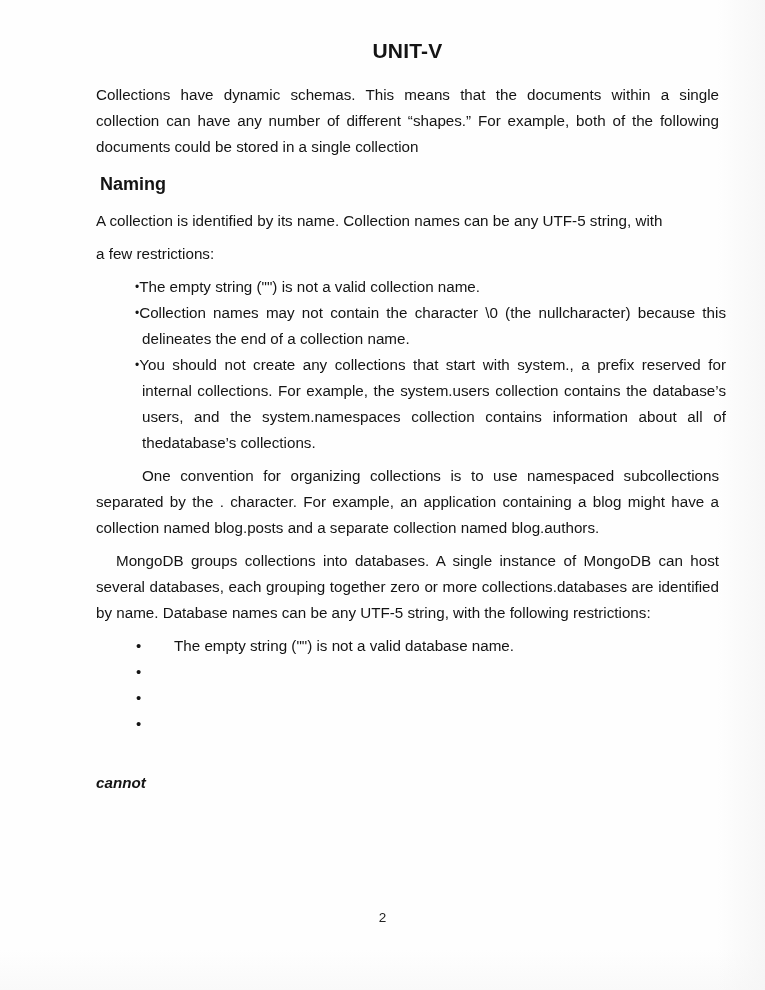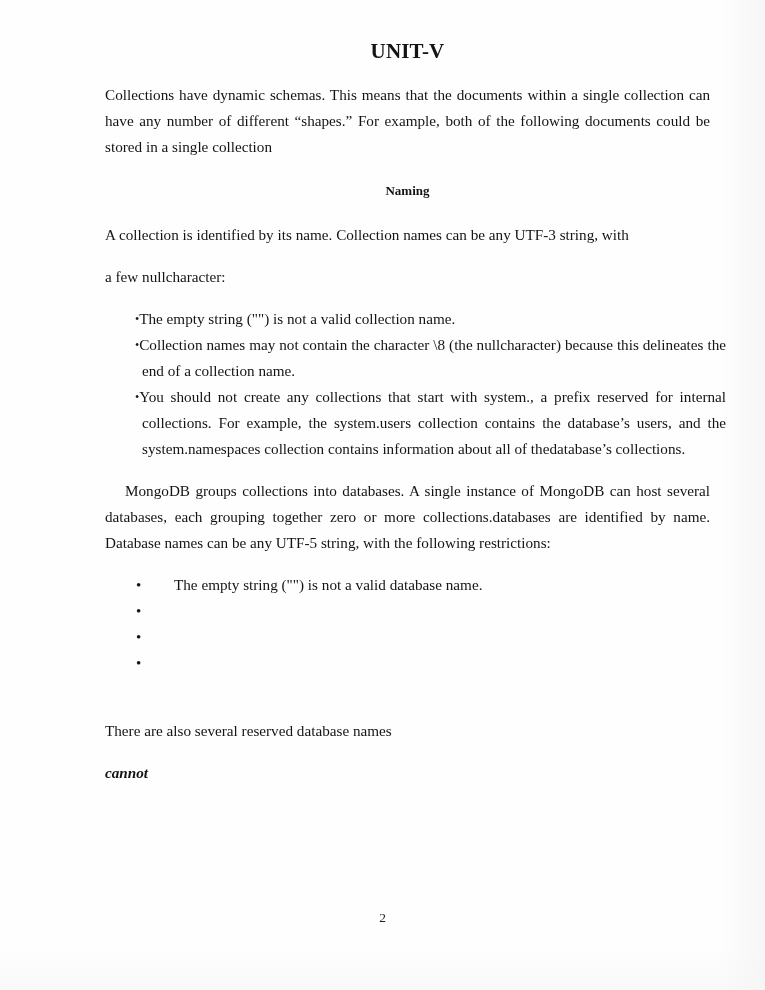--- a/index.html
+++ b/index.html
@@ -7,21 +7,21 @@
     padding: 0;
     background: #ffffff;
   }
   .page {
     position: relative;
     width: 765px;
     height: 990px;
     background: #fefefe;
     margin: 0 auto;
     overflow: hidden;
-    font-family: Liberation Serif, serif;
+    font-family: Liberation Sans, sans-serif;
     color: #141414;
   }
   
   .scan-tint {
     position: absolute;
     inset: 0;
     background:
       linear-gradient(to left, rgba(245,245,245,0.85) 0px, rgba(255,255,255,0) 48px),
       linear-gradient(to top, rgba(247,247,247,0.7) 0px, rgba(255,255,255,0) 40px);
     pointer-events: none;
@@ -34,35 +34,35 @@
   }
   .doc-title {
     text-align: center;
     font-size: 21px;
     font-weight: bold;
     letter-spacing: 0.2px;
     margin: 0 0 18px 0;
     line-height: 26px;
   }
   p, .para {
-    margin: 16px;
+    margin: 7px;
     font-size: 15.2px;
     line-height: 26px;
     text-align: justify;
     text-justify: inter-word;
   }
   .para.left {
     text-align: left;
   }
   .heading {
     font-weight: bold;
-    font-size: 13px;
+    font-size: 18px;
     line-height: 26px;
-    margin: 18px;
-    text-align: center;
+    margin: 11px;
+    text-align: left;
   }
   .indent-first {
     text-indent: 46px;
   }
   .indent-small {
     text-indent: 20px;
   }
   
   .bullet-block {
     margin: 0;
@@ -133,40 +133,40 @@
 <div class="page">
   <div class="scan-tint"></div>
 
   <div class="content">
 
     <h1 class="doc-title">UNIT-V</h1>
 
     <p class="para">Collections have dynamic schemas. This means that the documents within a single collection can have any number of different “shapes.” For example, both of the following documents could be stored in a single collection</p>
 
     <p class="heading">Naming</p>
-    <p class="para left">A collection is identified by its name. Collection names can be any UTF-3 string, with</p>
-    <p class="para left">a few nullcharacter:</p>
+    <p class="para left">A collection is identified by its name. Collection names can be any UTF-5 string, with</p>
+    <p class="para left">a few restrictions:</p>
 
     <ul class="bullet-block">
       <li class="nojust"><span class="bullet-dot">•</span><span>The empty string ("") is not a valid collection name.</span></li>
-      <li><span class="bullet-dot">•</span><span>Collection names may not contain the character \8 (the  nullcharacter) because this delineates the end of a collection name.</span></li>
+      <li><span class="bullet-dot">•</span><span>Collection names may not contain the character \0 (the  nullcharacter) because this delineates the end of a collection name.</span></li>
       <li><span class="bullet-dot">•</span><span>You should not create any collections that start with  system., a prefix reserved for internal collections. For example, the system.users collection contains the database’s users, and the system.namespaces collection contains information about all of thedatabase’s collections.</span></li>
     </ul>
 
+    <p class="para indent-first">One convention for organizing collections is to use namespaced subcollections separated by the . character. For example, an application containing a blog might have a collection named blog.posts and a separate collection named  blog.authors.</p>
 
     <p class="para indent-small">MongoDB groups collections into databases. A single instance of MongoDB can host several databases, each grouping together zero or more collections.databases are identified by name. Database names can be any UTF-5 string, with the following restrictions:</p>
 
     <ul class="disc-list">
       <li class="nojust"><span class="disc">•</span><span>The empty string ("") is not a valid database name.</span></li>
       <li><span class="disc">•</span></li>
       <li><span class="disc">•</span></li>
       <li class="nojust"><span class="disc">•</span></li>
     </ul>
 
     <div class="spacer-line"></div>
 
-    <p class="para left">There are also several reserved database names</p>
     <p class="para left em-bold-italic">cannot</p>
 
   </div>
 
   <div class="page-number">2</div>
 </div>
 
 </body></html>

